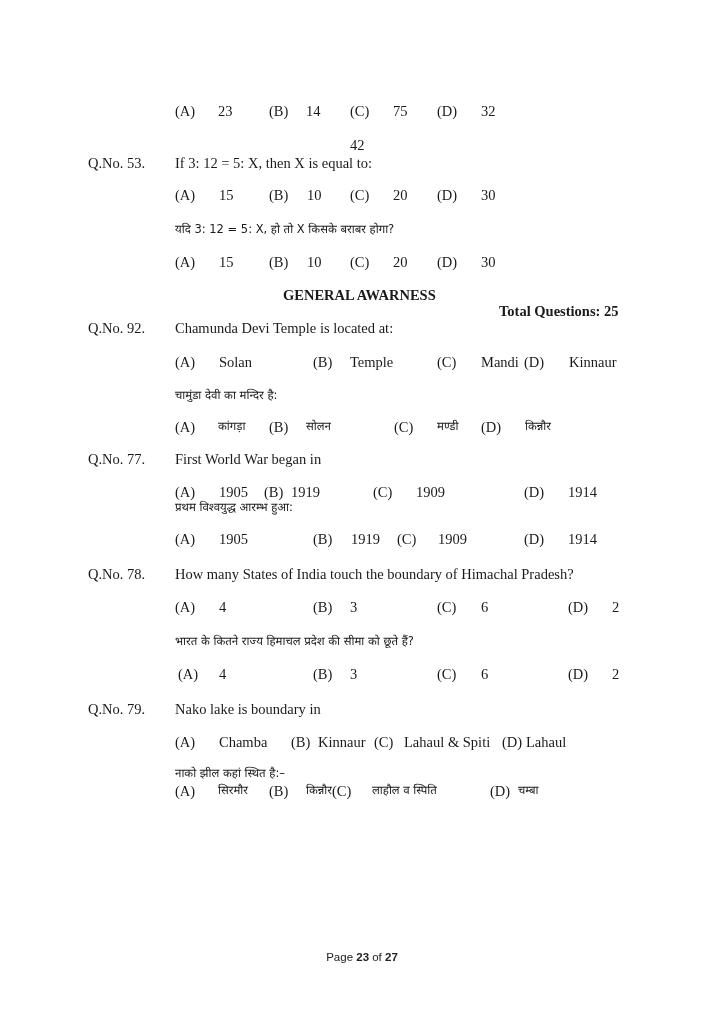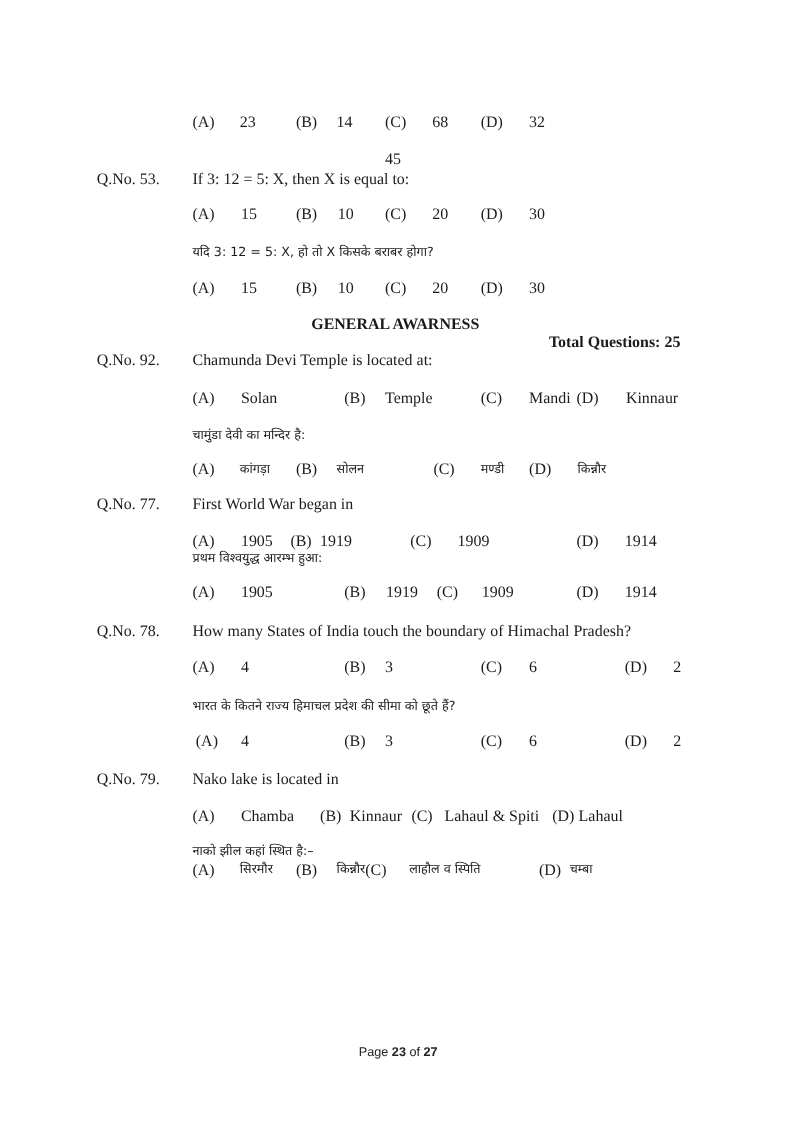--- a/index.html
+++ b/index.html
@@ -14,25 +14,25 @@
   </style>
 </head>
 <body>
 
 <div>
   <span class="t" style="top:104px;left:175px">(A)</span>
   <span class="t" style="top:104px;left:218px">23</span>
   <span class="t" style="top:104px;left:269px">(B)</span>
   <span class="t" style="top:104px;left:306px">14</span>
   <span class="t" style="top:104px;left:350px">(C)</span>
-  <span class="t" style="top:104px;left:393px">68</span>
+  <span class="t" style="top:104px;left:393px">75</span>
   <span class="t" style="top:104px;left:437px">(D)</span>
   <span class="t" style="top:104px;left:481px">32</span>
 </div>
-<span class="t" style="top:138px;left:350px">45</span>
+<span class="t" style="top:138px;left:350px">42</span>
 
 <div>
   <span class="t" style="top:156px;left:88px">Q.No. 53.</span>
   <span class="t" style="top:156px;left:175px">If  3: 12 = 5: X, then X is equal to:</span>
   <span class="t" style="top:188px;left:175px">(A)</span>
   <span class="t" style="top:188px;left:219px">15</span>
   <span class="t" style="top:188px;left:269px">(B)</span>
   <span class="t" style="top:188px;left:307px">10</span>
   <span class="t" style="top:188px;left:350px">(C)</span>
   <span class="t" style="top:188px;left:393px">20</span>
@@ -113,21 +113,21 @@
   <span class="t" style="top:667px;left:313px">(B)</span>
   <span class="t" style="top:667px;left:350px">3</span>
   <span class="t" style="top:667px;left:437px">(C)</span>
   <span class="t" style="top:667px;left:481px">6</span>
   <span class="t" style="top:667px;left:568px">(D)</span>
   <span class="t" style="top:667px;left:612px">2</span>
 </div>
 
 <div>
   <span class="t" style="top:702px;left:88px">Q.No. 79.</span>
-  <span class="t" style="top:702px;left:175px">Nako lake is located in</span>
+  <span class="t" style="top:702px;left:175px">Nako lake is boundary in</span>
   <span class="t" style="top:735px;left:175px">(A)</span>
   <span class="t" style="top:735px;left:219px">Chamba</span>
   <span class="t" style="top:735px;left:291px">(B)</span>
   <span class="t" style="top:735px;left:318px">Kinnaur</span>
   <span class="t" style="top:735px;left:374px">(C)</span>
   <span class="t" style="top:735px;left:404px">Lahaul &amp; Spiti</span>
   <span class="t" style="top:735px;left:502px">(D)</span>
   <span class="t" style="top:735px;left:526px">Lahaul</span>
   <span class="t hi" style="top:768px;left:175px">नाको झील कहां स्थित है:–</span>
   <span class="t" style="top:784px;left:175px">(A)</span>

